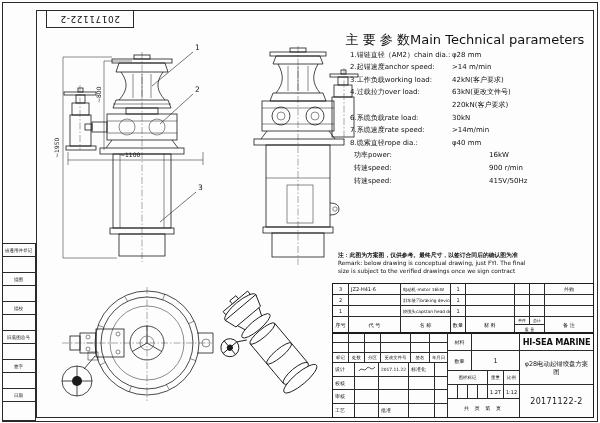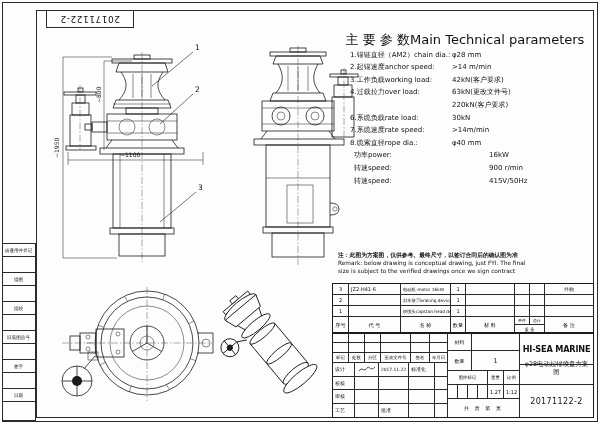--- a/index.html
+++ b/index.html
@@ -373,17 +373,17 @@
     <div class="cell" style="left:155px;top:38px;width:16px;height:14px;font-size:4.4px;">重量</div>
     <div class="cell" style="left:171px;top:38px;width:16px;height:14px;font-size:4.4px;">比例</div>
     <div class="cell" style="left:115px;top:52px;width:10px;height:14px;"></div>
     <div class="cell" style="left:125px;top:52px;width:10px;height:14px;"></div>
     <div class="cell" style="left:135px;top:52px;width:10px;height:14px;"></div>
     <div class="cell" style="left:145px;top:52px;width:10px;height:14px;"></div>
     <div class="cell" style="left:155px;top:52px;width:16px;height:14px;">1.2T</div>
     <div class="cell" style="left:171px;top:52px;width:16px;height:14px;">1:12</div>
     <div class="cell" style="left:115px;top:66px;width:72px;height:18px;border-bottom:none;letter-spacing:2px;">共  页  第  页</div>
 
-    <div class="cell company" style="left:187px;top:0;width:73px;height:32px;border-right:none;">HI-SEA MARINE</div>
+    <div class="cell company" style="left:187px;top:0;width:73px;height:18px;border-right:none;">HI-SEA MARINE</div>
     <div class="cell dtitle" style="left:187px;top:18px;width:73px;height:34px;border-right:none;">φ28电动起锚绞盘方案图</div>
     <div class="cell dnum" style="left:187px;top:52px;width:73px;height:32px;border-right:none;border-bottom:none;">20171122-2</div>
   </div>
 </div>
 
 </body></html>

